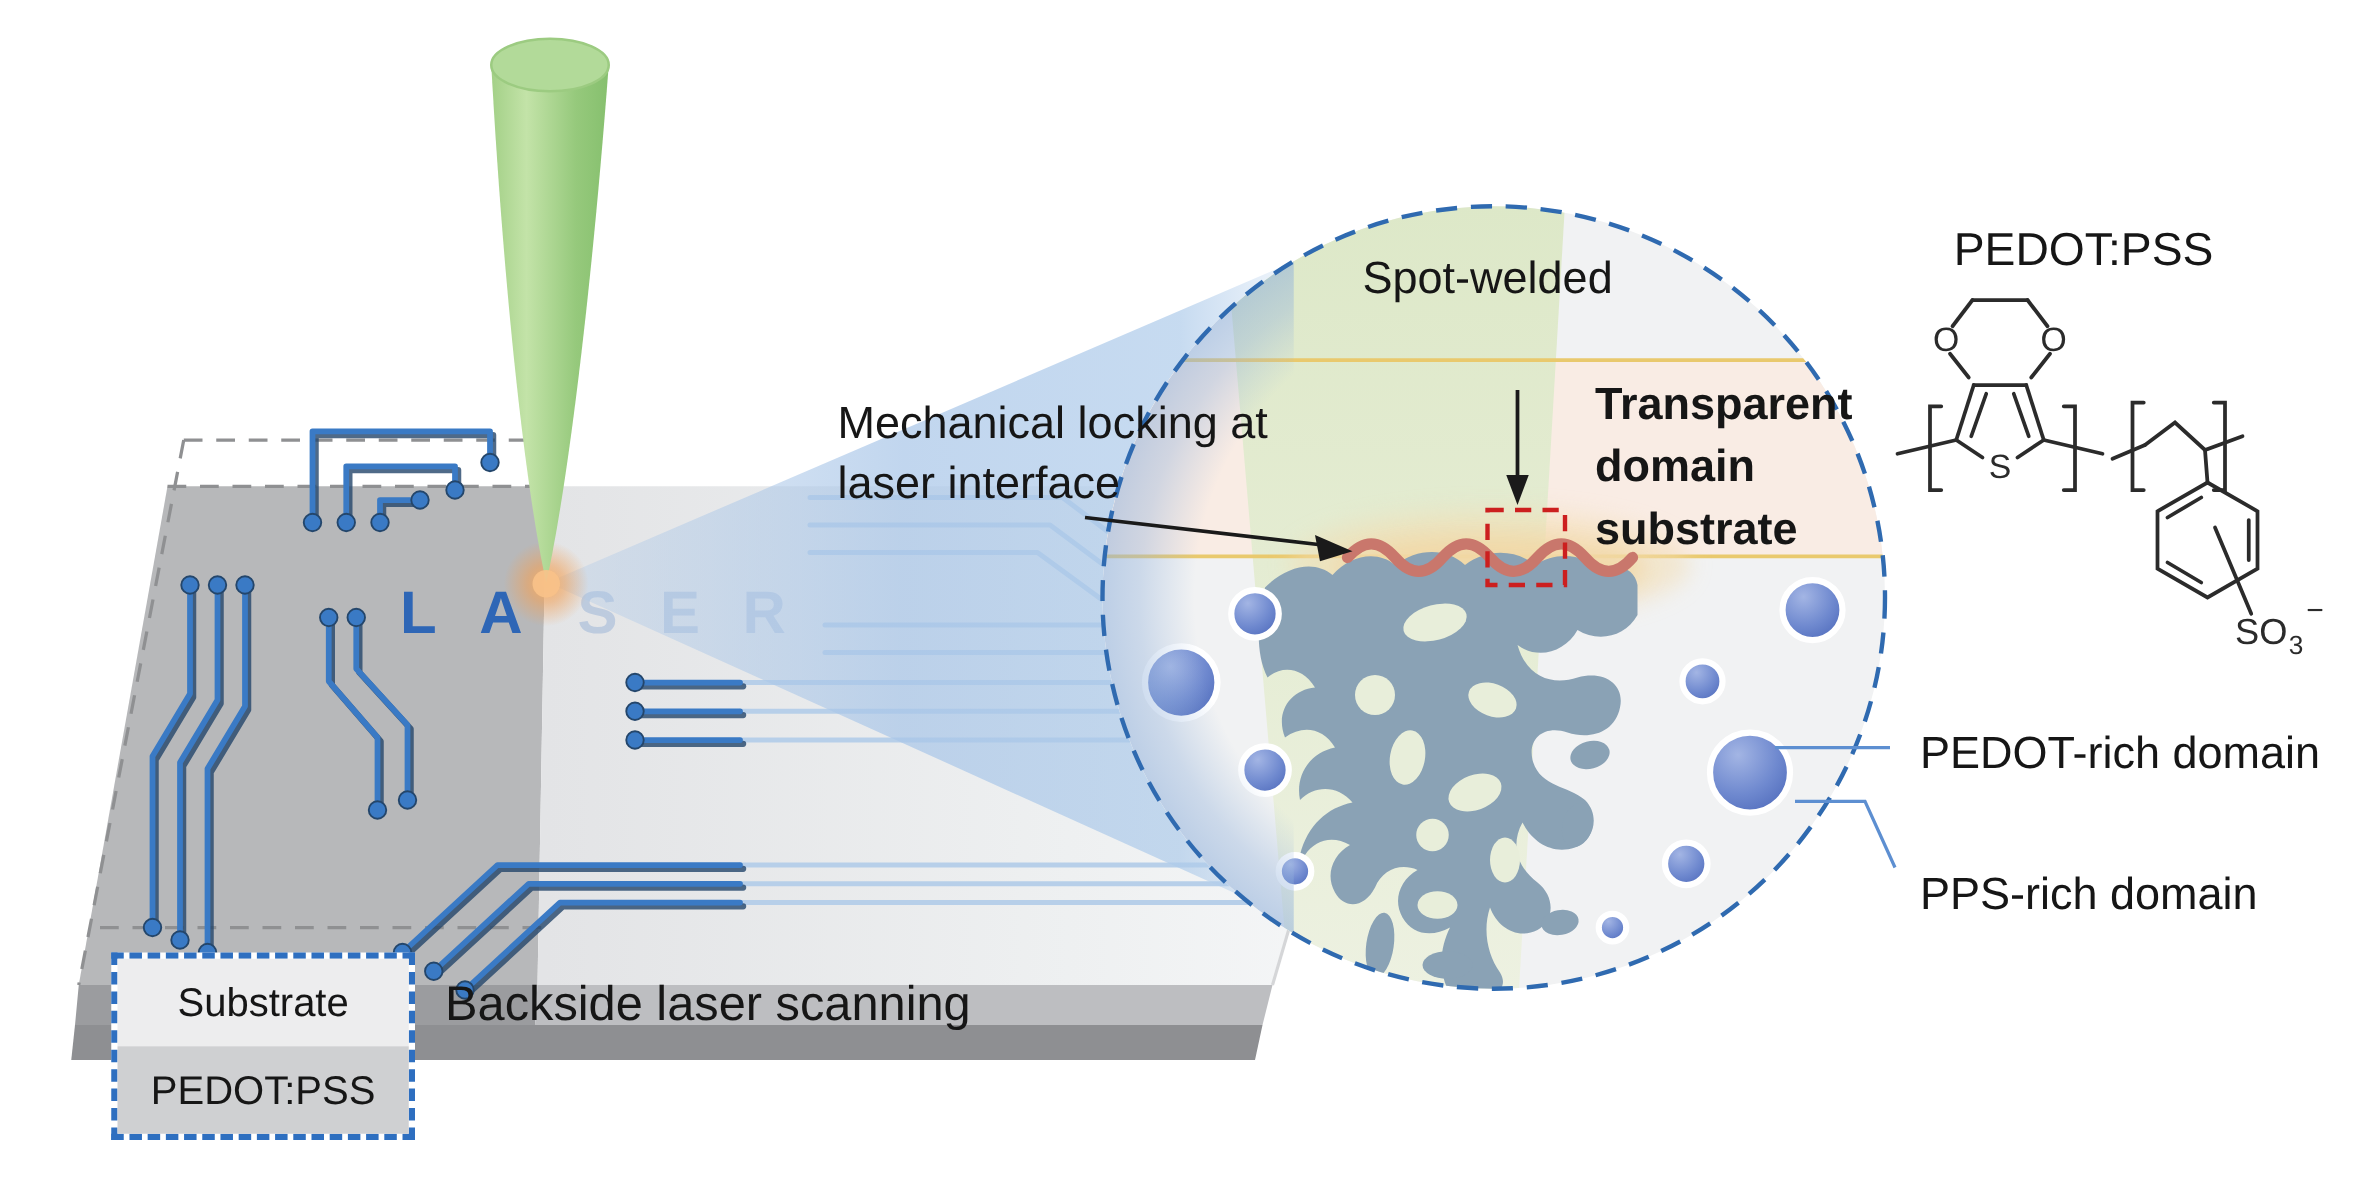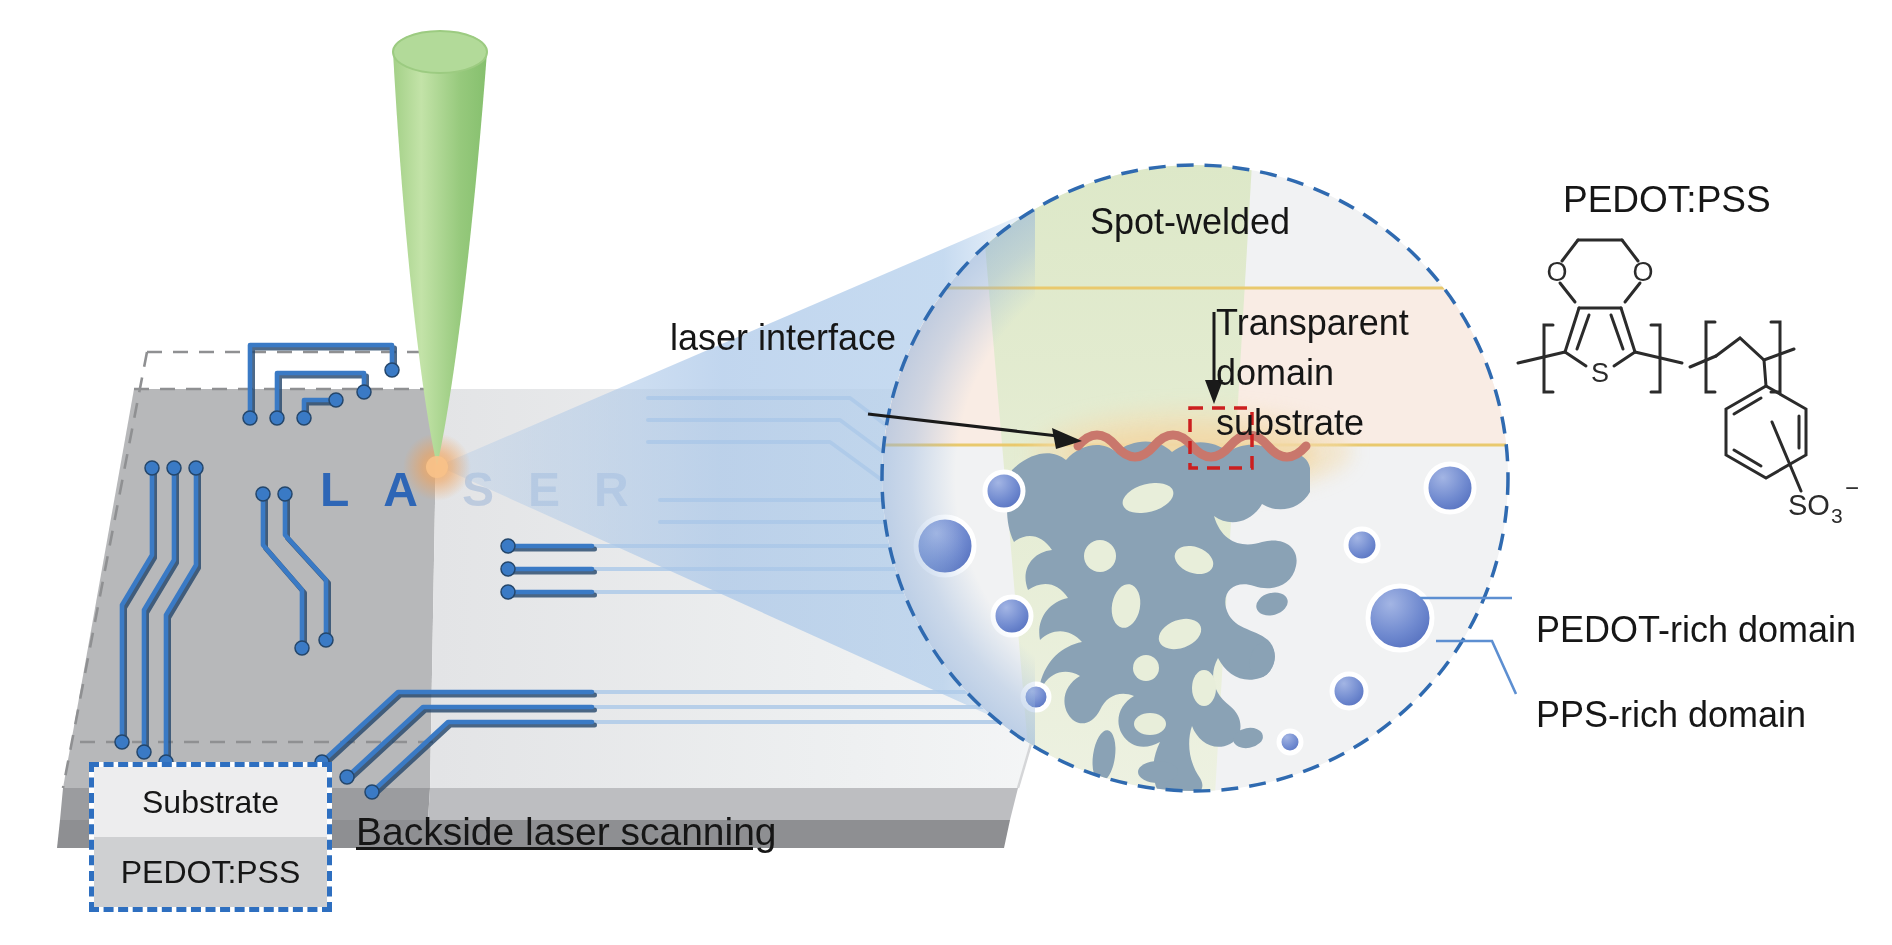--- a/index.html
+++ b/index.html
@@ -321,37 +321,38 @@
     <text x="1788" y="515" font-size="29">SO</text>
     <text x="1831" y="523" font-size="21">3</text>
     <text x="1845" y="496" font-size="24">−</text>
   </g>
 </svg>
 
 <div class="label" style="left:1090px;top:198px;">
   <div>Spot-welded</div>
 </div>
 
-<div class="label lbl-transparent" style="left:1216px;top:298px;">
+<div class="label lbl-transparent" style="left:1276px;top:298px;font-weight:bold;">
   <div>Transparent</div>
   <div>domain</div>
   <div>substrate</div>
 </div>
 
 <div class="label" style="left:670px;top:314px;">
+  <div>Mechanical locking at</div>
   <div>laser interface</div>
 </div>
 
-<div class="label" style="left:1536px;top:578px;margin-top:28px;">PEDOT-rich domain</div>
+<div class="label" style="left:1536px;top:578px;">PEDOT-rich domain</div>
 
 <div class="label" style="left:1536px;top:691px;">PPS-rich domain</div>
 
 <div class="label lbl-title" style="left:1563px;top:176px;">PEDOT:PSS</div>
 
-<div class="label lbl-caption" style="left:356px;top:808px;text-decoration:underline;">Backside laser scanning</div>
+<div class="label lbl-caption" style="left:356px;top:780px;">Backside laser scanning</div>
 
 <div class="legend-box">
   <div class="legend-row legend-sub">
     <span>Substrate</span>
   </div>
   <div class="legend-row legend-ped">
     <span>PEDOT:PSS</span>
   </div>
 </div>
 

